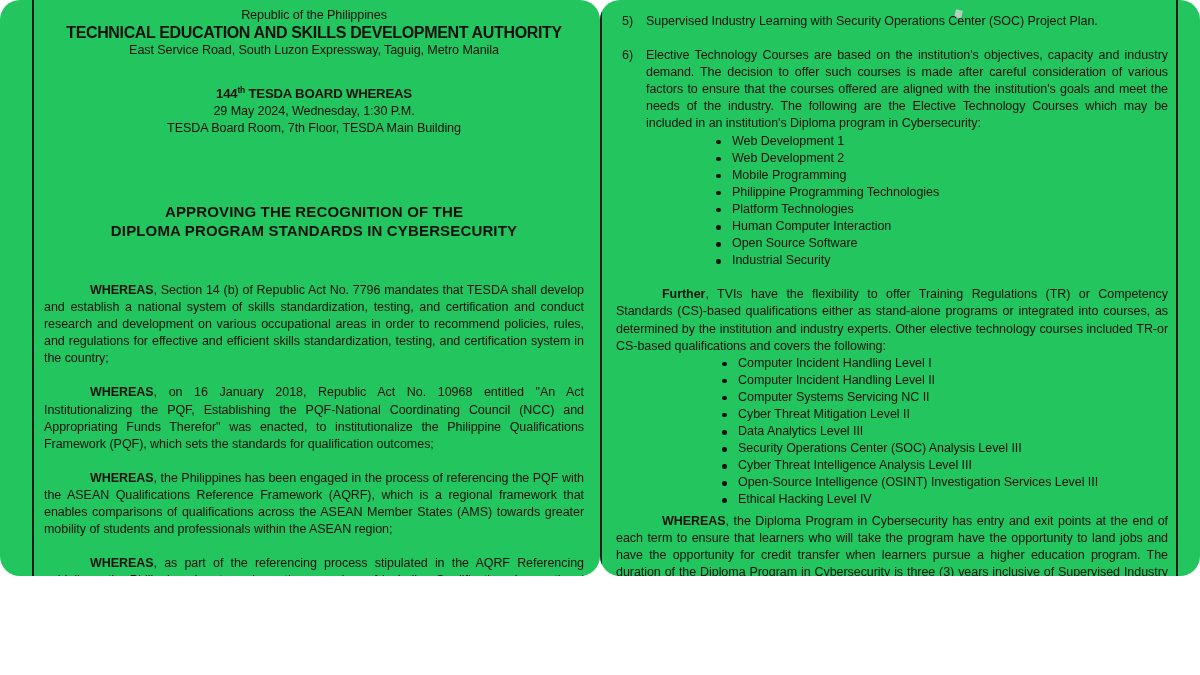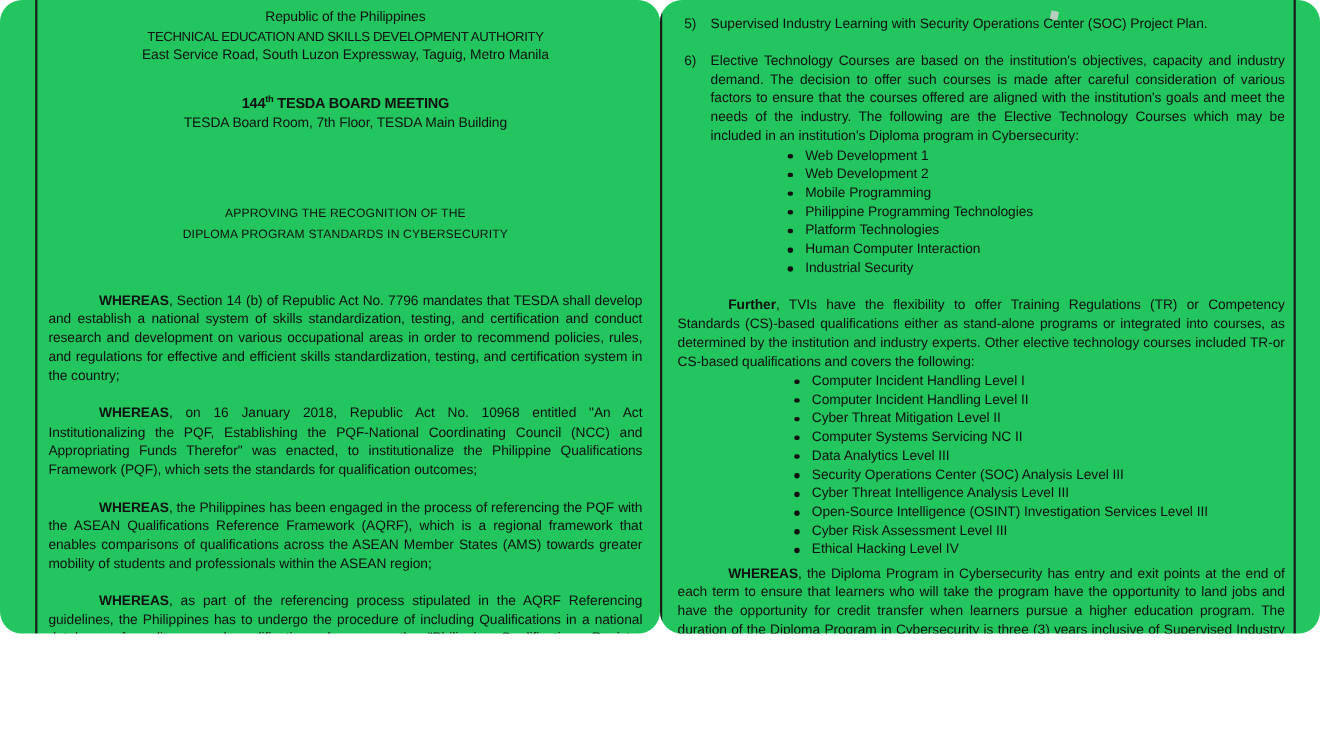--- a/index.html
+++ b/index.html
@@ -58,22 +58,22 @@
 
   
   .ctr { text-align: center; }
 
   .hdr-line {
     font-size: 12.6px;
     line-height: 17px;
     letter-spacing: -0.1px;
   }
   .agency {
-    font-weight: normal;
-    font-size: 12px;
+    font-weight: bold;
+    font-size: 16px;
     line-height: 18px;
     letter-spacing: -0.35px;
     text-align: center;
   }
   .spacer-lg { height: 26px; }
 
   .meeting-title {
     font-weight: bold;
     font-size: 13.2px;
     line-height: 18px;
@@ -92,22 +92,22 @@
     letter-spacing: -0.2px;
   }
   .res-num {
     font-weight: normal;
     font-family: "Liberation Serif", serif;
     font-size: 13.5px;
     letter-spacing: 0.6px;
   }
 
   .subject {
-    font-weight: normal;
-    font-size: 11px;
+    font-weight: bold;
+    font-size: 15px;
     line-height: 19px;
     letter-spacing: 0.15px;
   }
 
   p.body-par {
     margin: 0;
     font-size: 12.5px;
     line-height: 17.1px;
     text-align: justify;
     text-justify: inter-word;
@@ -191,21 +191,22 @@
 
     <div class="content content-left">
       <div style="height:7px"></div>
 
       <div class="ctr hdr-line">Republic of the Philippines</div>
       <div class="ctr agency">TECHNICAL EDUCATION AND SKILLS DEVELOPMENT AUTHORITY</div>
       <div class="ctr hdr-line">East Service Road, South Luzon Expressway, Taguig, Metro Manila</div>
 
       <div class="spacer-lg"></div>
 
-      <div class="ctr meeting-title"><span>144</span><sup>th</sup><span> TESDA BOARD MEETING</span></div>
+      <div class="ctr meeting-title"><span>144</span><sup>th</sup><span> TESDA BOARD WHEREAS</span></div>
+      <div class="ctr hdr-line">29 May 2024, Wednesday, 1:30 P.M.</div>
       <div class="ctr hdr-line">TESDA Board Room, 7th Floor, TESDA Main Building</div>
 
       <div class="spacer-lg"></div>
 
 
       <div style="height:39px"></div>
 
       <div class="ctr subject">APPROVING THE RECOGNITION OF THE</div>
       <div class="ctr subject">DIPLOMA PROGRAM STANDARDS IN CYBERSECURITY</div>
 
@@ -241,37 +242,37 @@
         <div class="num-body">Elective Technology Courses are based on the institution's objectives, capacity and industry demand. The decision to offer such courses is made after careful consideration of various factors to ensure that the courses offered are aligned with the institution's goals and meet the needs of the industry. The following are the Elective Technology Courses which may be included in an institution's Diploma program in Cybersecurity:</div>
       </div>
 
       <ul class="bullets indent-a">
         <li>Web Development 1</li>
         <li>Web Development 2</li>
         <li>Mobile Programming</li>
         <li>Philippine Programming Technologies</li>
         <li>Platform Technologies</li>
         <li>Human Computer Interaction</li>
+        <li>Open Source Software</li>
         <li>Industrial Security</li>
       </ul>
 
       <div style="height:17px"></div>
 
       <p class="body-par right-indent-par"><b>Further</b><span>, TVIs have the flexibility to offer Training Regulations (TR) or Competency Standards (CS)-based qualifications either as stand-alone programs or integrated into courses, as determined by the institution and industry experts. Other elective technology courses included TR-or CS-based qualifications and covers the following:</span></p>
 
       <ul class="bullets indent-b">
         <li>Computer Incident Handling Level I</li>
         <li>Computer Incident Handling Level II</li>
+        <li>Computer Systems Servicing NC II</li>
         <li>Cyber Threat Mitigation Level II</li>
-        <li>Computer Systems Servicing NC II</li>
         <li>Data Analytics Level III</li>
         <li>Security Operations Center (SOC) Analysis Level III</li>
         <li>Cyber Threat Intelligence Analysis Level III</li>
         <li>Open-Source Intelligence (OSINT) Investigation Services Level III</li>
-        <li>Cyber Risk Assessment Level III</li>
         <li>Ethical Hacking Level IV</li>
       </ul>
 
       <div style="height:4px"></div>
 
       <p class="body-par right-indent-par"><b>WHEREAS</b><span>, the Diploma Program in Cybersecurity has entry and exit points at the end of each term to ensure that learners who will take the program have the opportunity to land jobs and have the opportunity for credit transfer when learners pursue a higher education program. The duration of the Diploma Program in Cybersecurity is three (3) years inclusive of Supervised Industry Learning.</span></p>
 
       <div style="height:17px"></div>
 
       <div class="clipped">

